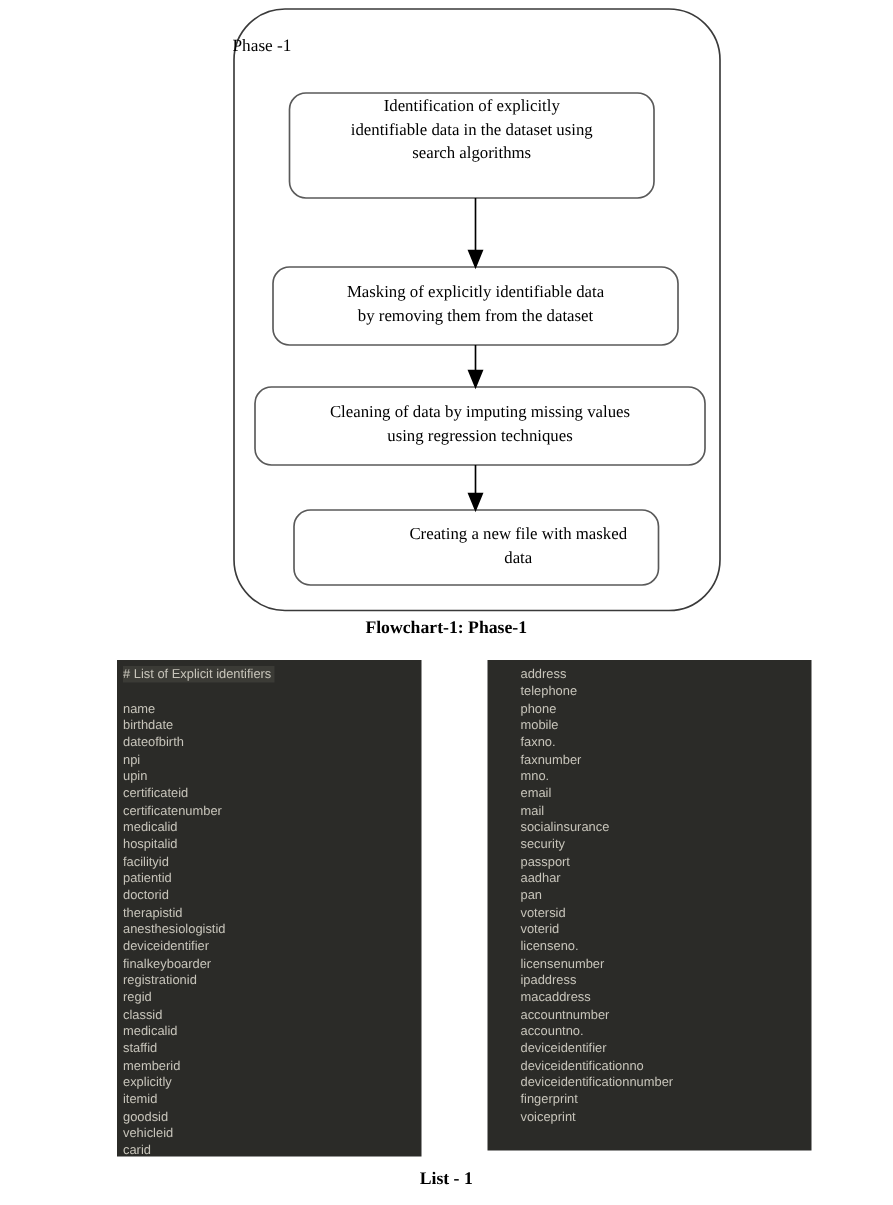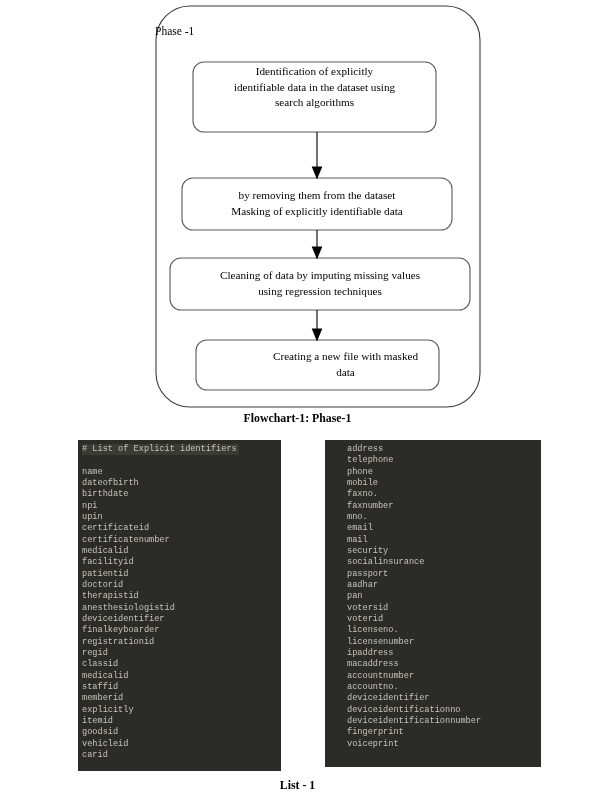--- a/index.html
+++ b/index.html
@@ -60,21 +60,21 @@
     font-family: "Liberation Serif", serif;
     font-weight: bold;
     font-size: 11.8px;
     color: #000;
   }
 
   
   .code-panel {
     position: absolute;
     background: #2b2b28;
-    font-family: Liberation Mono, monospace;
+    font-family: Liberation Sans, sans-serif;
     font-size: 8.6px;
     line-height: 11.33px;
     color: #c7c4ba;
     overflow: hidden;
     box-sizing: border-box;
   }
   #code-panel-left {
     left: 78px;
     top: 440px;
     width: 203px;
@@ -143,49 +143,50 @@
 
   <div id="phase-title">Phase -1</div>
 
   <div class="flow-box-text" style="left:193px; top:64px; width:243px;">
     <div>Identification of explicitly</div>
     <div>identifiable data in the dataset using</div>
     <div>search algorithms</div>
   </div>
 
   <div class="flow-box-text" style="left:182px; top:188px; width:270px;">
+    <div>Masking of explicitly identifiable data</div>
     <div>by removing them from the dataset</div>
-    <div>Masking of explicitly identifiable data</div>
   </div>
 
   <div class="flow-box-text" style="left:170px; top:268px; width:300px;">
     <div>Cleaning of data by imputing missing values</div>
     <div>using regression techniques</div>
   </div>
 
   <div class="flow-box-text" style="left:196px; top:349px; width:243px;margin-left:28px;">
     <div>Creating a new file with masked</div>
     <div>data</div>
   </div>
 
   <div id="flowchart-caption">Flowchart-1: Phase-1</div>
 </div>
 
 <div class="code-panel" id="code-panel-left">
   <span class="code-line comment"># List of Explicit identifiers</span>
   <span class="code-line blank"></span>
   <div id="left-items">
       <span class="code-line">name</span>
+      <span class="code-line">birthdate</span>
       <span class="code-line">dateofbirth</span>
-      <span class="code-line">birthdate</span>
       <span class="code-line">npi</span>
       <span class="code-line">upin</span>
       <span class="code-line">certificateid</span>
       <span class="code-line">certificatenumber</span>
       <span class="code-line">medicalid</span>
+      <span class="code-line">hospitalid</span>
       <span class="code-line">facilityid</span>
       <span class="code-line">patientid</span>
       <span class="code-line">doctorid</span>
       <span class="code-line">therapistid</span>
       <span class="code-line">anesthesiologistid</span>
       <span class="code-line">deviceidentifier</span>
       <span class="code-line">finalkeyboarder</span>
       <span class="code-line">registrationid</span>
       <span class="code-line">regid</span>
       <span class="code-line">classid</span>
@@ -204,22 +205,22 @@
   <div id="right-items">
       <span class="code-line">address</span>
       <span class="code-line">telephone</span>
       <span class="code-line">phone</span>
       <span class="code-line">mobile</span>
       <span class="code-line">faxno.</span>
       <span class="code-line">faxnumber</span>
       <span class="code-line">mno.</span>
       <span class="code-line">email</span>
       <span class="code-line">mail</span>
+      <span class="code-line">socialinsurance</span>
       <span class="code-line">security</span>
-      <span class="code-line">socialinsurance</span>
       <span class="code-line">passport</span>
       <span class="code-line">aadhar</span>
       <span class="code-line">pan</span>
       <span class="code-line">votersid</span>
       <span class="code-line">voterid</span>
       <span class="code-line">licenseno.</span>
       <span class="code-line">licensenumber</span>
       <span class="code-line">ipaddress</span>
       <span class="code-line">macaddress</span>
       <span class="code-line">accountnumber</span>

